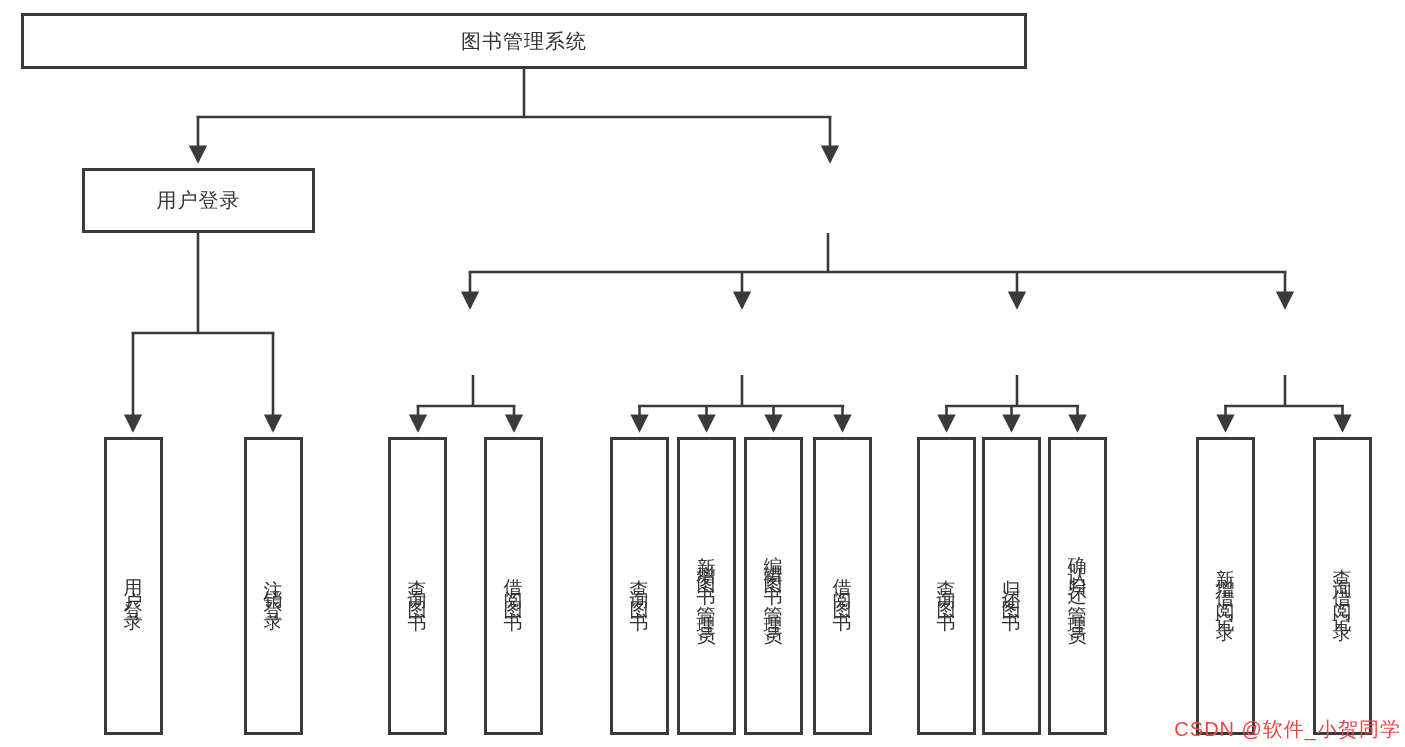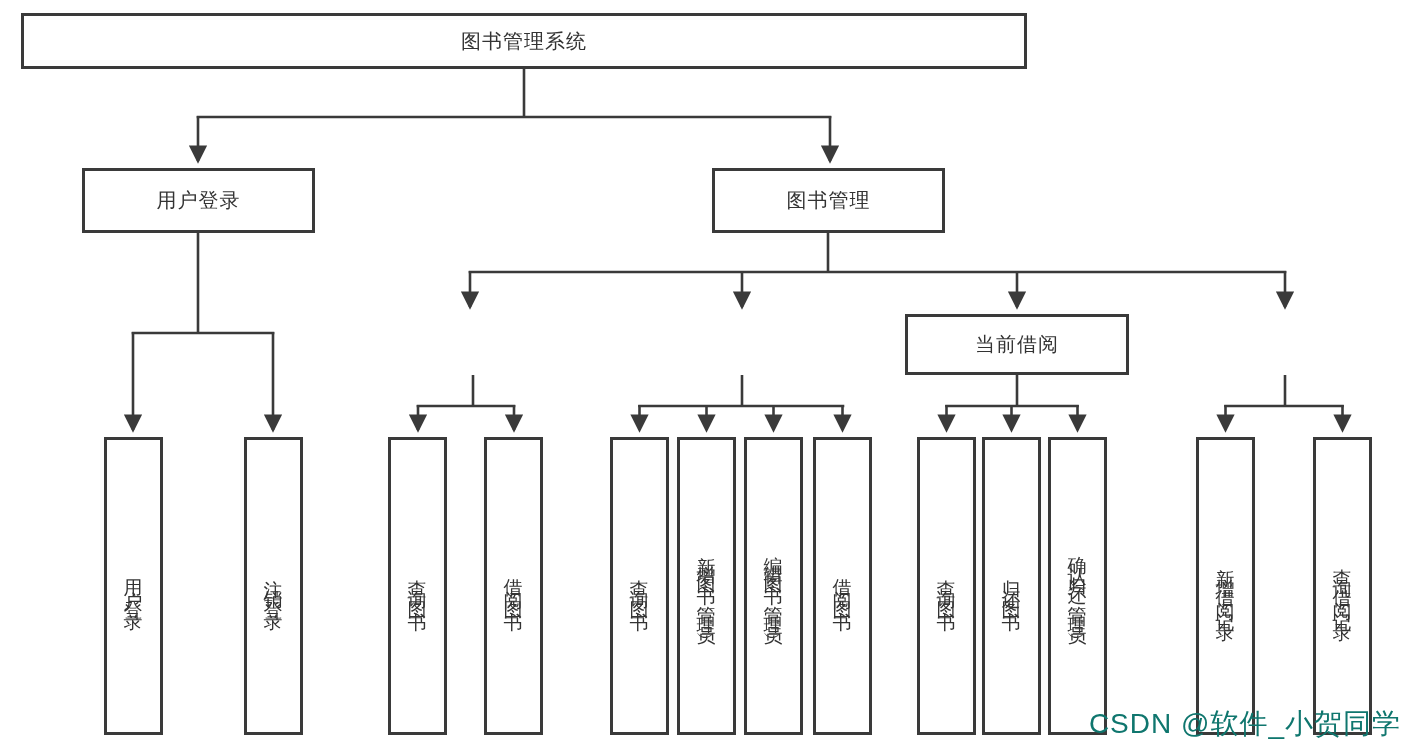--- a/index.html
+++ b/index.html
@@ -14,21 +14,21 @@
     display:flex;align-items:center;justify-content:center;
     color:#333333;font-size:20px;letter-spacing:1px;
   }
   .node.v span{
     writing-mode:vertical-rl;text-orientation:mixed;
     font-size:19px;letter-spacing:11px;line-height:1;
   }
   .node.v.dense span{letter-spacing:10px;}
   .watermark{
     position:absolute;right:4px;bottom:4px;
-    font-size:28px;color:#0f766e;letter-spacing:1px;
+    font-size:20px;color:#ef4444;letter-spacing:1px;
   }
 </style>
 </head>
 <body>
 
 <div class="canvas">
 
   <svg class="wires" viewBox="0 0 1405 747" xmlns="http://www.w3.org/2000/svg">
     <defs>
       <marker id="ah" viewBox="0 0 10 10" refX="8.5" refY="5" markerWidth="9" markerHeight="7" orient="auto">
@@ -91,27 +91,21 @@
     </g>
   </svg>
 
   <div class="node" style="left:21px;top:13px;width:1006px;height:56px">
     <span>图书管理系统</span>
   </div>
 
   <div class="node" style="left:82px;top:168px;width:233px;height:65px">
     <span>用户登录</span>
   </div>
-  <div class="node" style="left:712px;top:168px;width:233px;height:65px">
-    <span>图书管理</span>
-  </div>
 
-  <div class="node" style="left:905px;top:314px;width:224px;height:61px">
-    <span>当前借阅</span>
-  </div>
 
   <div class="node v" style="left:104px;top:437px;width:59px;height:298px">
     <span>用户登录</span>
   </div>
   <div class="node v" style="left:244px;top:437px;width:59px;height:298px">
     <span>注销登录</span>
   </div>
 
   <div class="node v" style="left:388px;top:437px;width:59px;height:298px">
     <span>查询图书</span>

